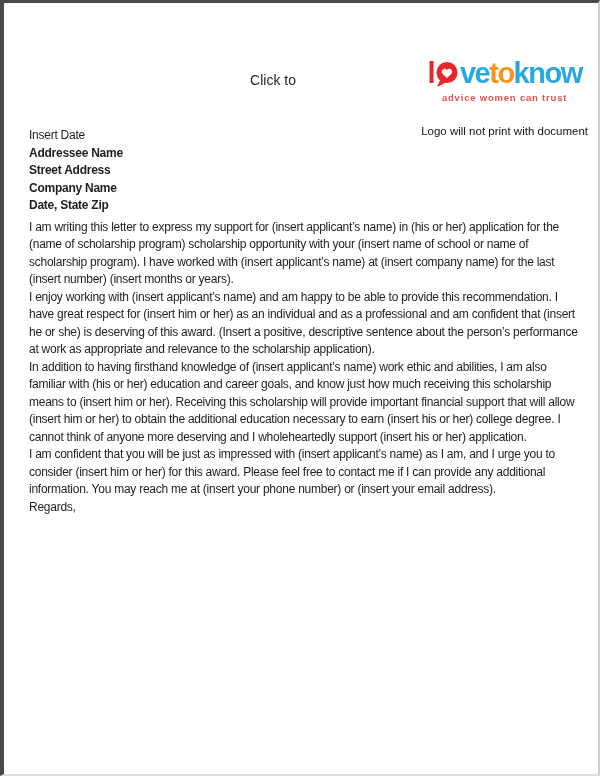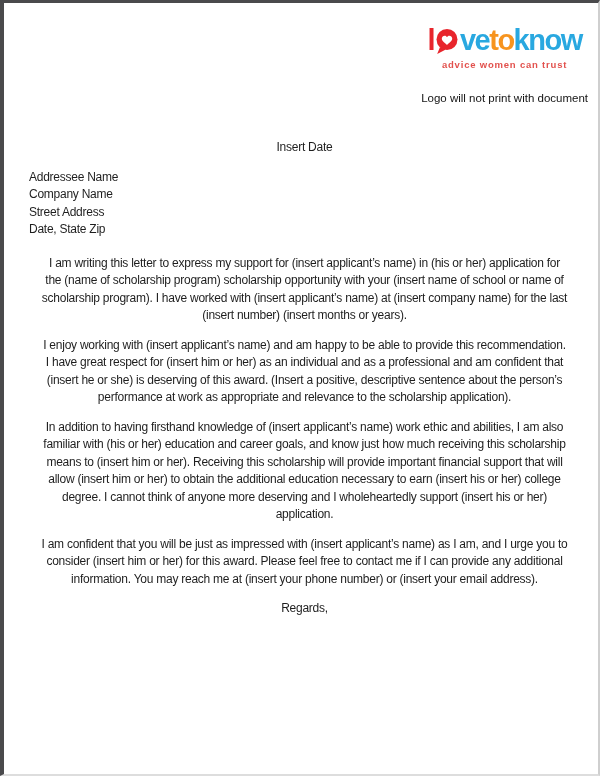--- a/index.html
+++ b/index.html
@@ -35,20 +35,21 @@
     top: 22px;
     right: 10px;
     text-align: center;
   }
   .wordmark {
     font-size: 29px;
     font-weight: bold;
     letter-spacing: -1.5px;
     line-height: 30px;
     white-space: nowrap;
+    margin-top: 33px;
   }
   .wordmark .seg { display: inline-block; }
   .bubble-icon { display: inline-block; vertical-align: -5px; margin: 0 1px; }
   .tagline {
     font-size: 9.5px;
     font-weight: bold;
     letter-spacing: 0.8px;
     margin-top: -1px;
     line-height: 11px;
     text-align: center;
@@ -61,55 +62,56 @@
     white-space: nowrap;
   }
 
   
   .letter {
     padding: 124px 18px 0 25px;
     font-size: 12px;
     letter-spacing: -0.25px;
     line-height: 17.5px;
   }
-  .letter p { margin: 12px; text-align: center; }
+  .letter p { margin: 0; }
   .date       { margin-bottom: 24px; }
-  .address    { margin-bottom: 16px; }
+  .address    { margin-bottom: 4px; font-weight: bold; }
   .greeting   { margin-bottom: 7px; }
   .para       { margin-bottom: 2.5px; }
   .closing    { margin-bottom: 27px; }
   .signature  { margin-bottom: 0; }
 </style>
 </head>
 <body>
 
 <div class="page">
 
   <div class="logo-placeholder">
+    <div>Click to</div>
   </div>
 
   <div class="brand">
     <div class="wordmark">
       <span class="seg" style="color: rgb(232, 37, 44);">l</span><span class="bubble-icon"><svg width="24" height="27" viewBox="0 0 24 27">
           <circle cx="12" cy="11.5" r="10.5" fill="#e8252c"></circle>
           <path d="M5 19 L2.2 26 L10.8 21.6 Z" fill="#e8252c"></path>
           <path d="M12 17 C9.5 14.5 6.8 13.3 6.8 10.6 C6.8 8.8 8.2 7.7 9.7 7.7 C10.8 7.7 11.6 8.4 12 9.1 C12.4 8.4 13.2 7.7 14.3 7.7 C15.8 7.7 17.2 8.8 17.2 10.6 C17.2 13.3 14.5 14.5 12 17 Z" fill="#ffffff"></path>
         </svg></span><span class="seg" style="color: rgb(41, 168, 224);">ve</span><span class="seg" style="color: rgb(247, 148, 30);">to</span><span class="seg" style="color: rgb(41, 168, 224);">know</span>
     </div>
     <div class="tagline" style="color: rgb(226, 81, 77);">advice women can trust</div>
     <div class="brand-note">Logo will not print with document</div>
   </div>
 
   <div class="letter">
     <p class="date">Insert Date</p>
 
     <div class="address">
       <div>Addressee Name</div>
+      <div>Street Address</div>
       <div>Company Name</div>
-      <div>Street Address</div>
       <div>Date, State Zip</div>
     </div>
 
 
     <p class="para">I am writing this letter to express my support for (insert applicant’s name) in (his or her) application for the (name of scholarship program) scholarship opportunity with your (insert name of school or name of scholarship program). I have worked with (insert applicant’s name) at (insert company name) for the last (insert number) (insert months or years).</p>
     <p class="para">I enjoy working with (insert applicant’s name) and am happy to be able to provide this recommendation. I have great respect for (insert him or her) as an individual and as a professional and am confident that (insert he or she) is deserving of this award. (Insert a positive, descriptive sentence about the person’s performance at work as appropriate and relevance to the scholarship application).</p>
     <p class="para">In addition to having firsthand knowledge of (insert applicant’s name) work ethic and abilities, I am also familiar with (his or her) education and career goals, and know just how much receiving this scholarship means to (insert him or her). Receiving this scholarship will provide important financial support that will allow (insert him or her) to obtain the additional education necessary to earn (insert his or her) college degree. I cannot think of anyone more deserving and I wholeheartedly support (insert his or her) application.</p>
     <p class="para">I am confident that you will be just as impressed with (insert applicant’s name) as I am, and I urge you to consider (insert him or her) for this award. Please feel free to contact me if I can provide any additional information. You may reach me at (insert your phone number) or (insert your email address).</p>
 
     <p class="closing">Regards,</p>

